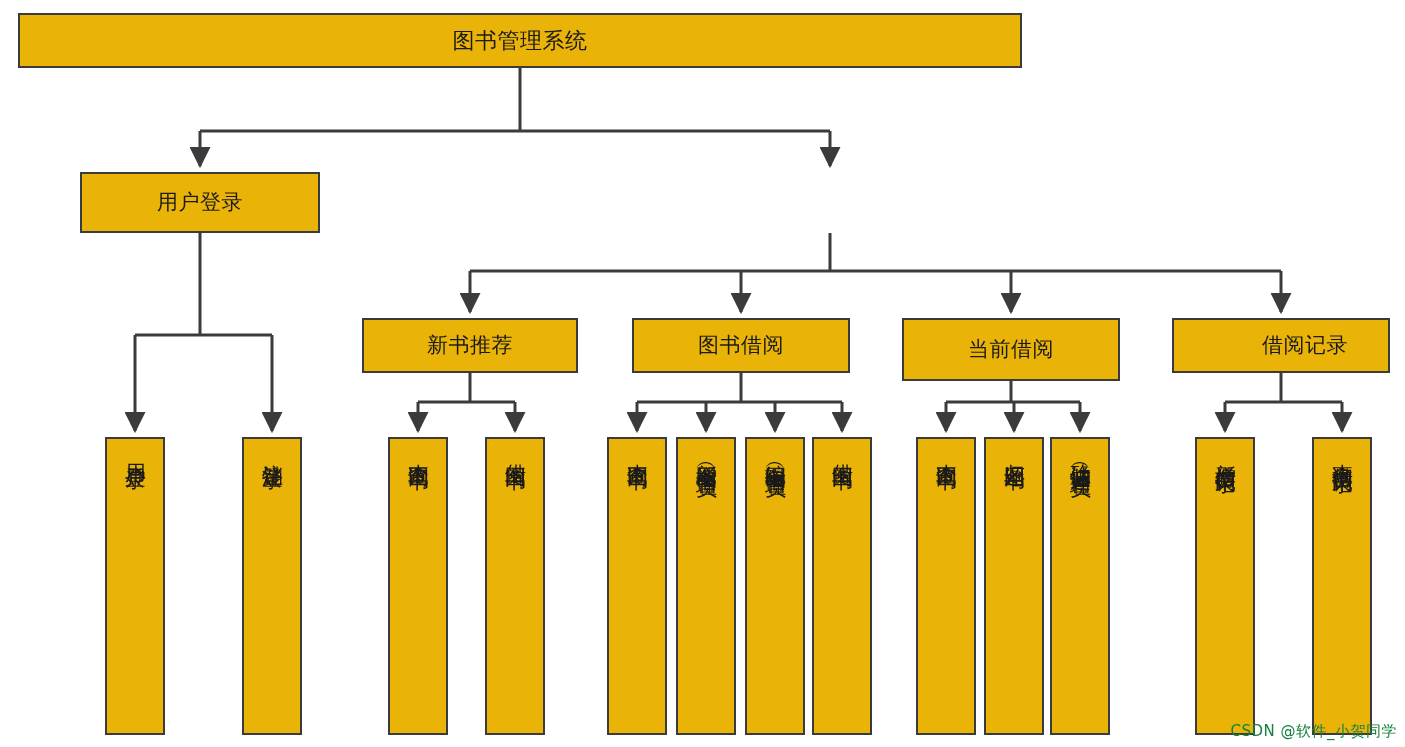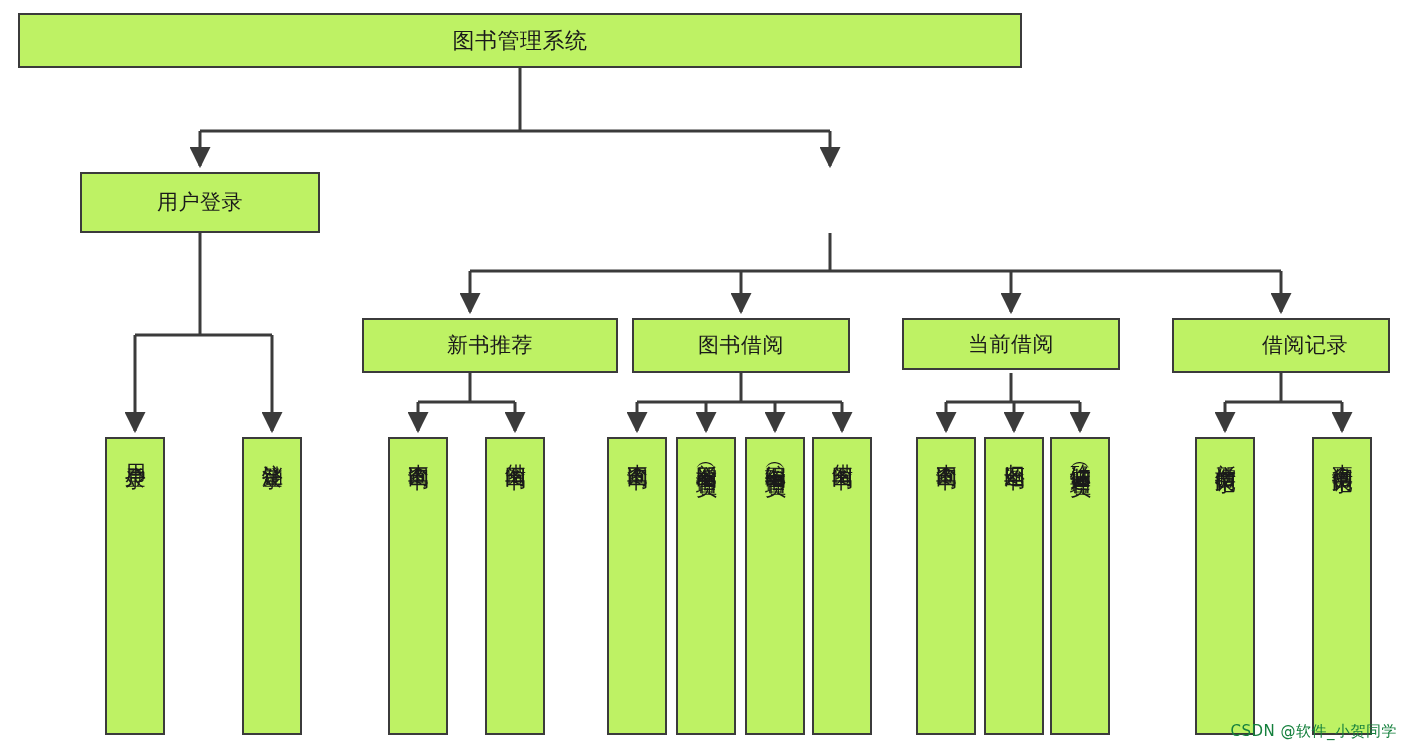--- a/index.html
+++ b/index.html
@@ -22,21 +22,21 @@
     left: 0;
     top: 0;
     width: 1405px;
     height: 747px;
     pointer-events: none;
   }
   
   .node {
     position: absolute;
     box-sizing: border-box;
-    background: #bef264;
+    background: #eab308;
     border: 2px solid #3b3b3b;
     display: flex;
     align-items: center;
     justify-content: center;
     z-index: 2;
   }
   .node .label {
     color: #1a1a1a;
     font-size: 21px;
     line-height: 1.25;
@@ -136,27 +136,27 @@
   </svg>
 
   <div class="node root" style="left:18px; top:13px; width:1004px; height:55px;">
     <span class="label">图书管理系统</span>
   </div>
 
   <div class="node level2" style="left:80px; top:172px; width:240px; height:61px;">
     <span class="label">用户登录</span>
   </div>
 
-  <div class="node level3" style="left:362px; top:318px; width:256px; height:55px;">
+  <div class="node level3" style="left:362px; top:318px; width:216px; height:55px;">
     <span class="label">新书推荐</span>
   </div>
   <div class="node level3" style="left:632px; top:318px; width:218px; height:55px;">
     <span class="label">图书借阅</span>
   </div>
-  <div class="node level3" style="left:902px; top:318px; width:218px; height:52px;">
+  <div class="node level3" style="left:902px; top:318px; width:218px; height:63px;">
     <span class="label">当前借阅</span>
   </div>
   <div class="node level3" style="left:1172px; top:318px; width:218px; height:55px;padding-left:48px;">
     <span class="label">借阅记录</span>
   </div>
 
   <div class="node leaf" style="left:105px; top:437px; width:60px; height:298px;">
     <span class="label">用户登录</span>
   </div>
   <div class="node leaf" style="left:242px; top:437px; width:60px; height:298px;">

